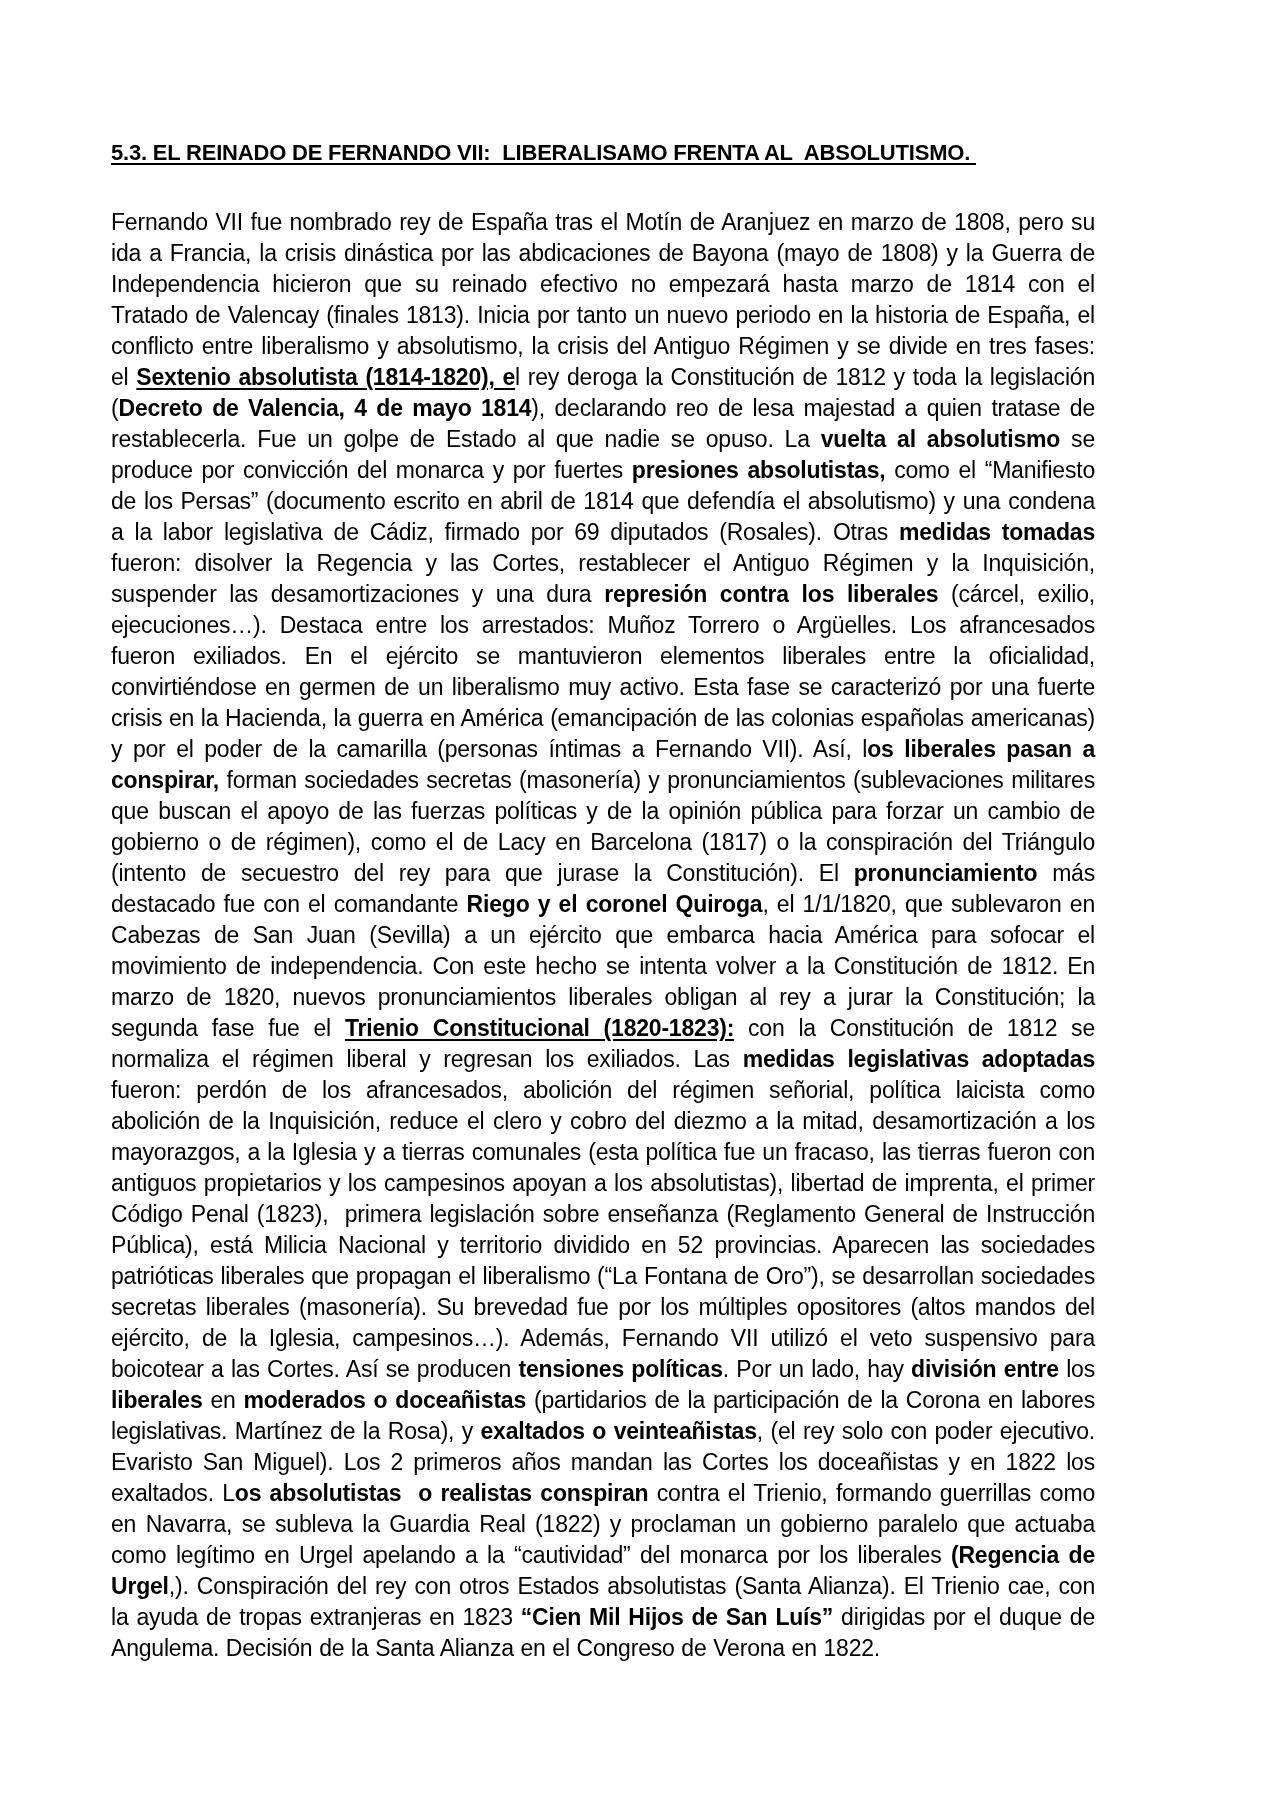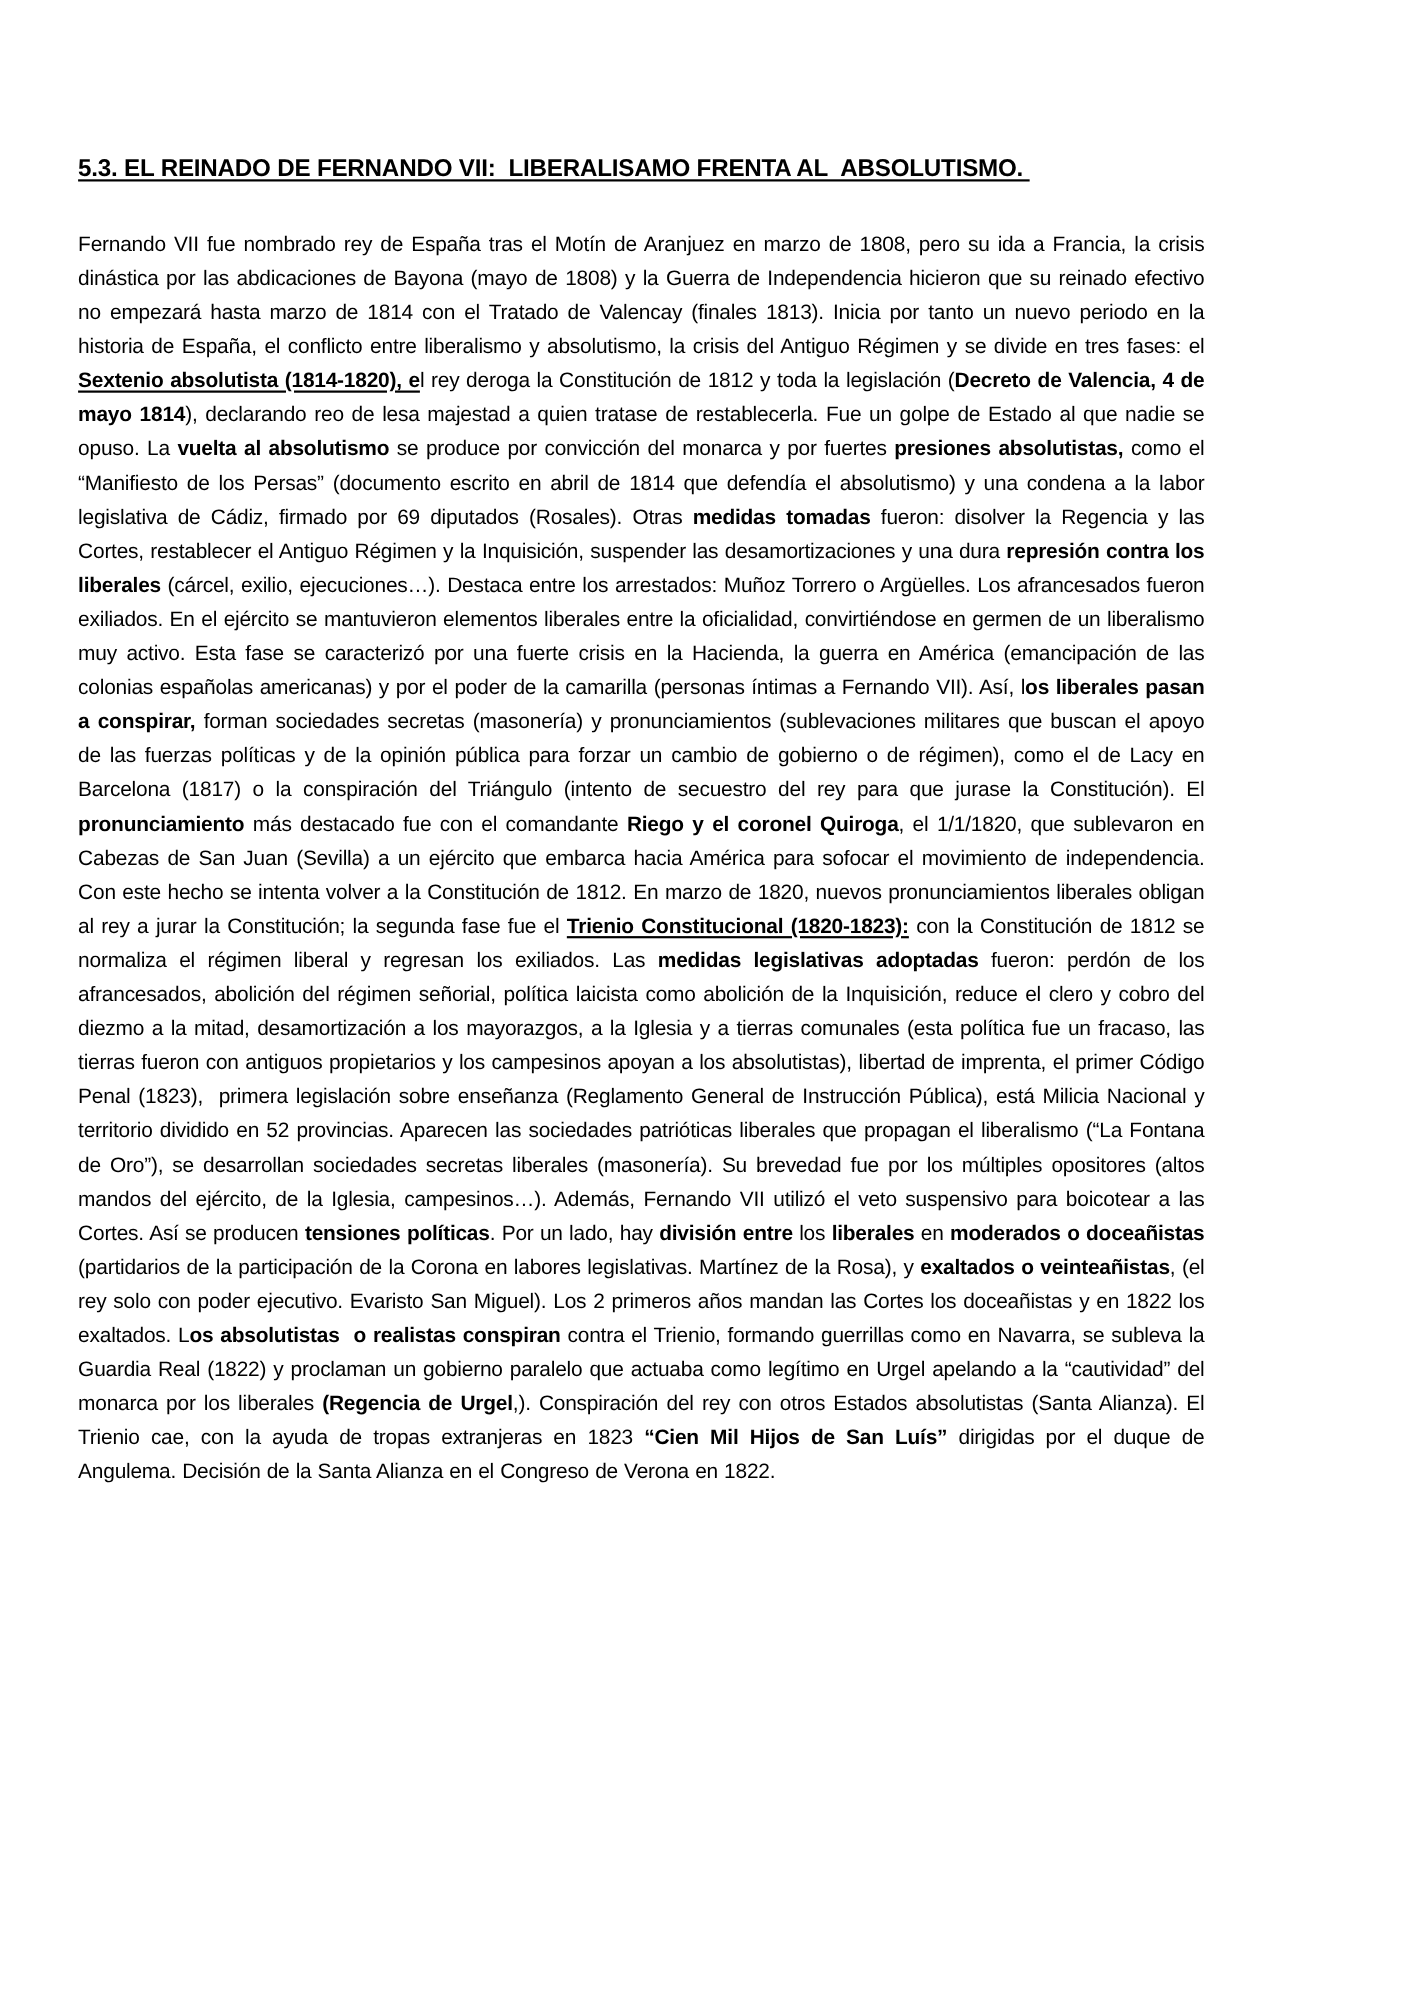--- a/index.html
+++ b/index.html
@@ -13,41 +13,41 @@
     height: 1811px;
     position: relative;
     font-family: "Liberation Sans", "DejaVu Sans", sans-serif;
     color: #000000;
     -webkit-font-smoothing: antialiased;
   }
   .page {
     box-sizing: border-box;
     width: 1280px;
     height: 1811px;
-    padding: 138px 185px 60px 71px;
+    padding: 138px 185px 60px 111px;
     background: #ffffff;
     overflow: hidden;
   }
   .doc-title {
     margin: 0 0 40px 0;
     font-size: 22px;
     font-weight: 700;
     line-height: 29px;
     letter-spacing: -0.2px;
   }
   .doc-title .title-line {
     display: block;
     text-decoration: underline;
     text-decoration-thickness: 2px;
     text-underline-offset: 3px;
     white-space: pre-wrap;
   }
   .body-text {
     margin: 0;
-    font-size: 19px;
+    font-size: 23px;
     line-height: 31px;
     letter-spacing: -0.2px;
     text-align: justify;
     text-justify: inter-word;
     word-spacing: 0.5px;
   }
   .run { font-weight: 400; text-decoration: none; }
   .run.bold { font-weight: 700; }
   .run.bold-underline {
     font-weight: 700;

